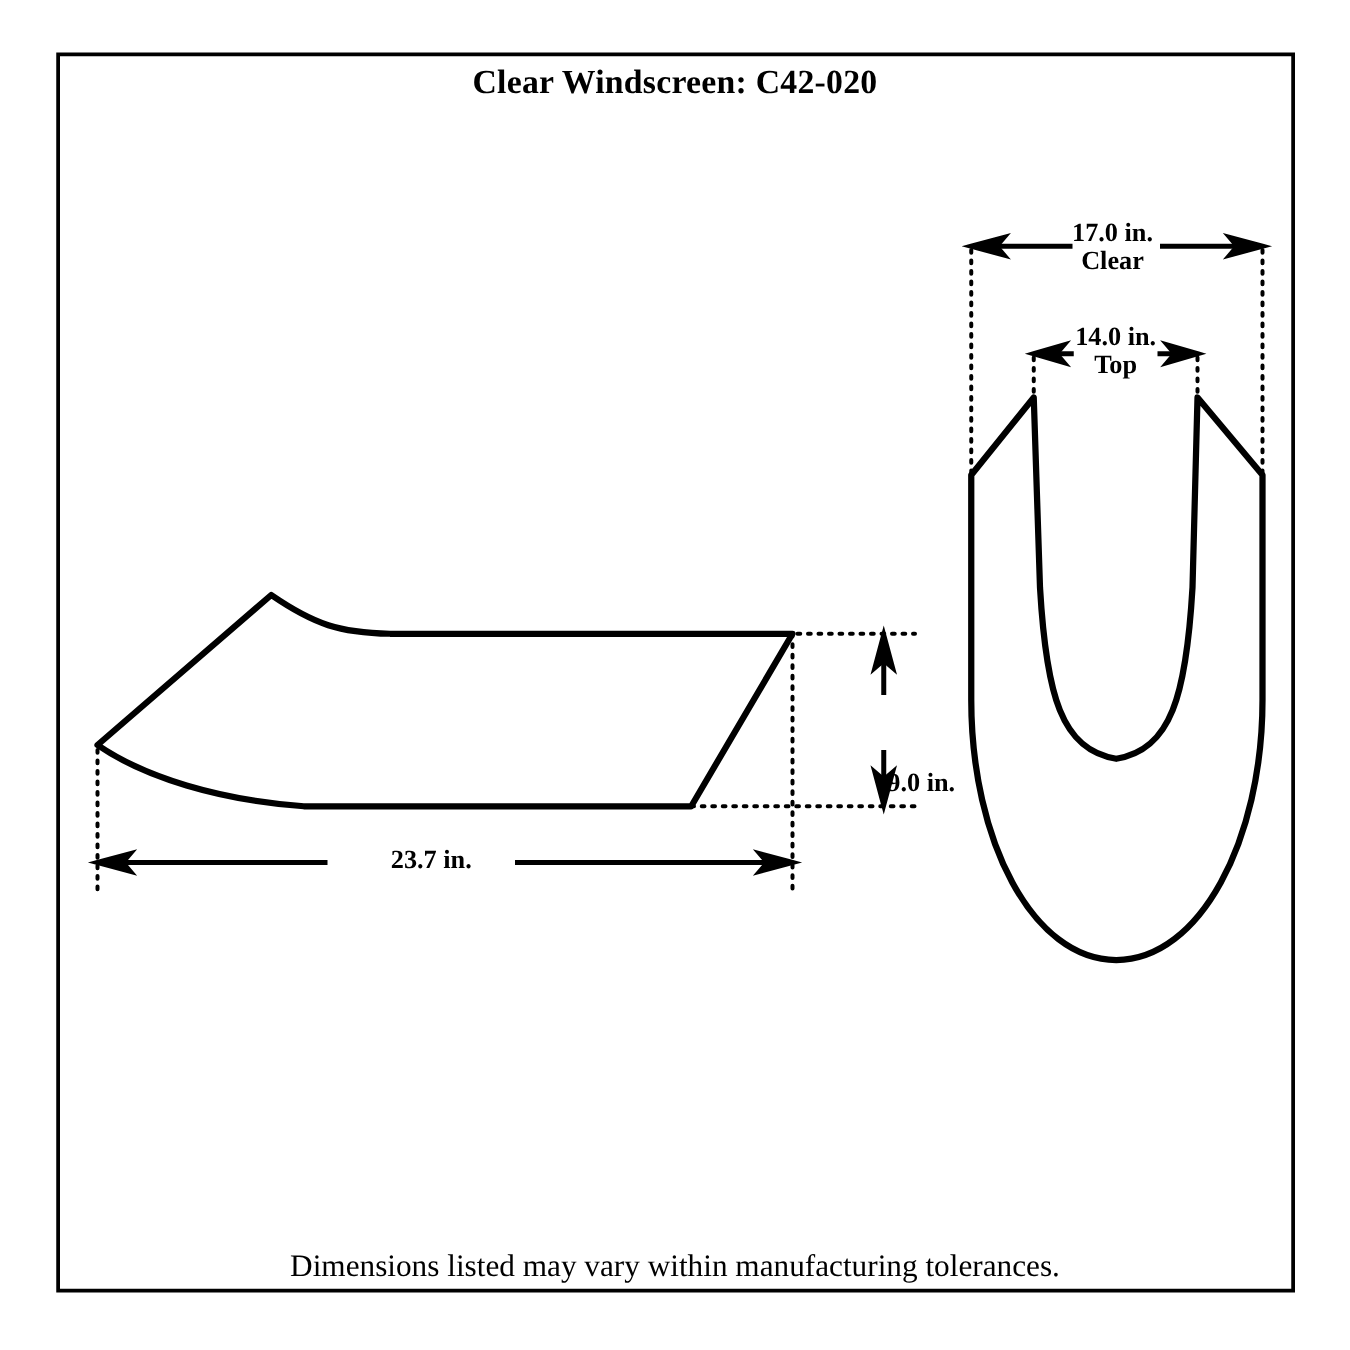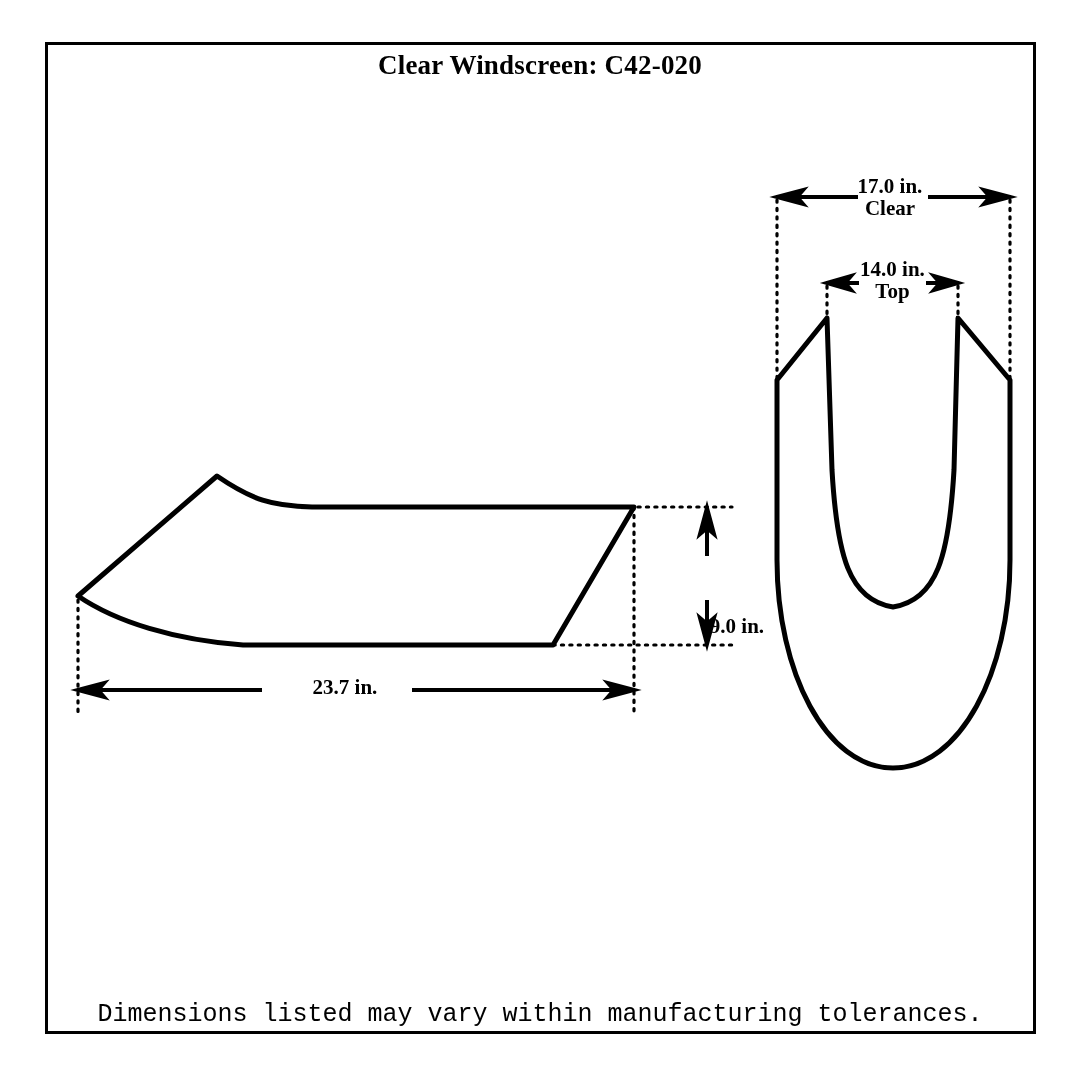--- a/index.html
+++ b/index.html
@@ -43,21 +43,20 @@
   }
   #tolerance-note {
     position: absolute;
     left: 0;
     top: 1000px;
     width: 1080px;
     text-align: center;
     font-size: 25px;
     font-weight: normal;
     white-space: nowrap;
-    font-family: Liberation Mono, monospace;
   }
   #vector-layer {
     position: absolute;
     left: 0;
     top: 0;
     width: 1080px;
     height: 1080px;
   }
   .dim-text {
     position: absolute;

